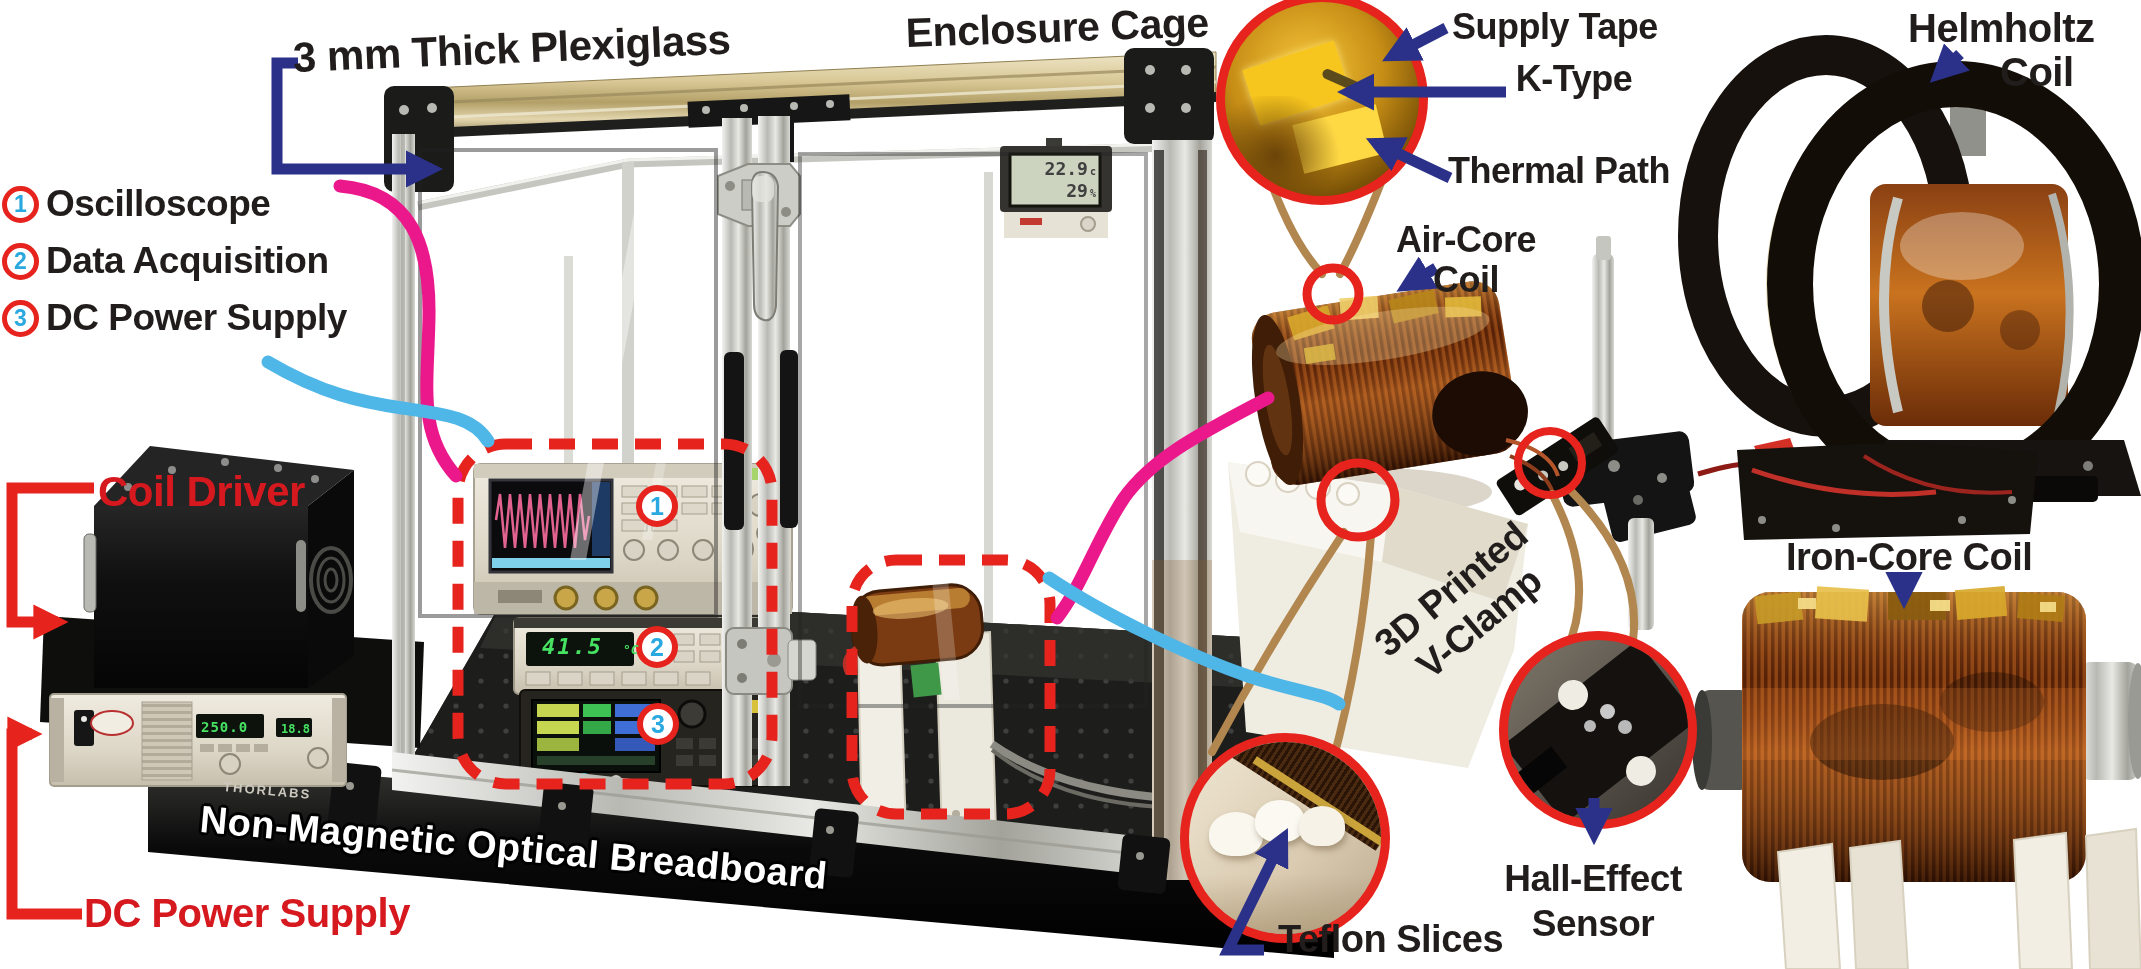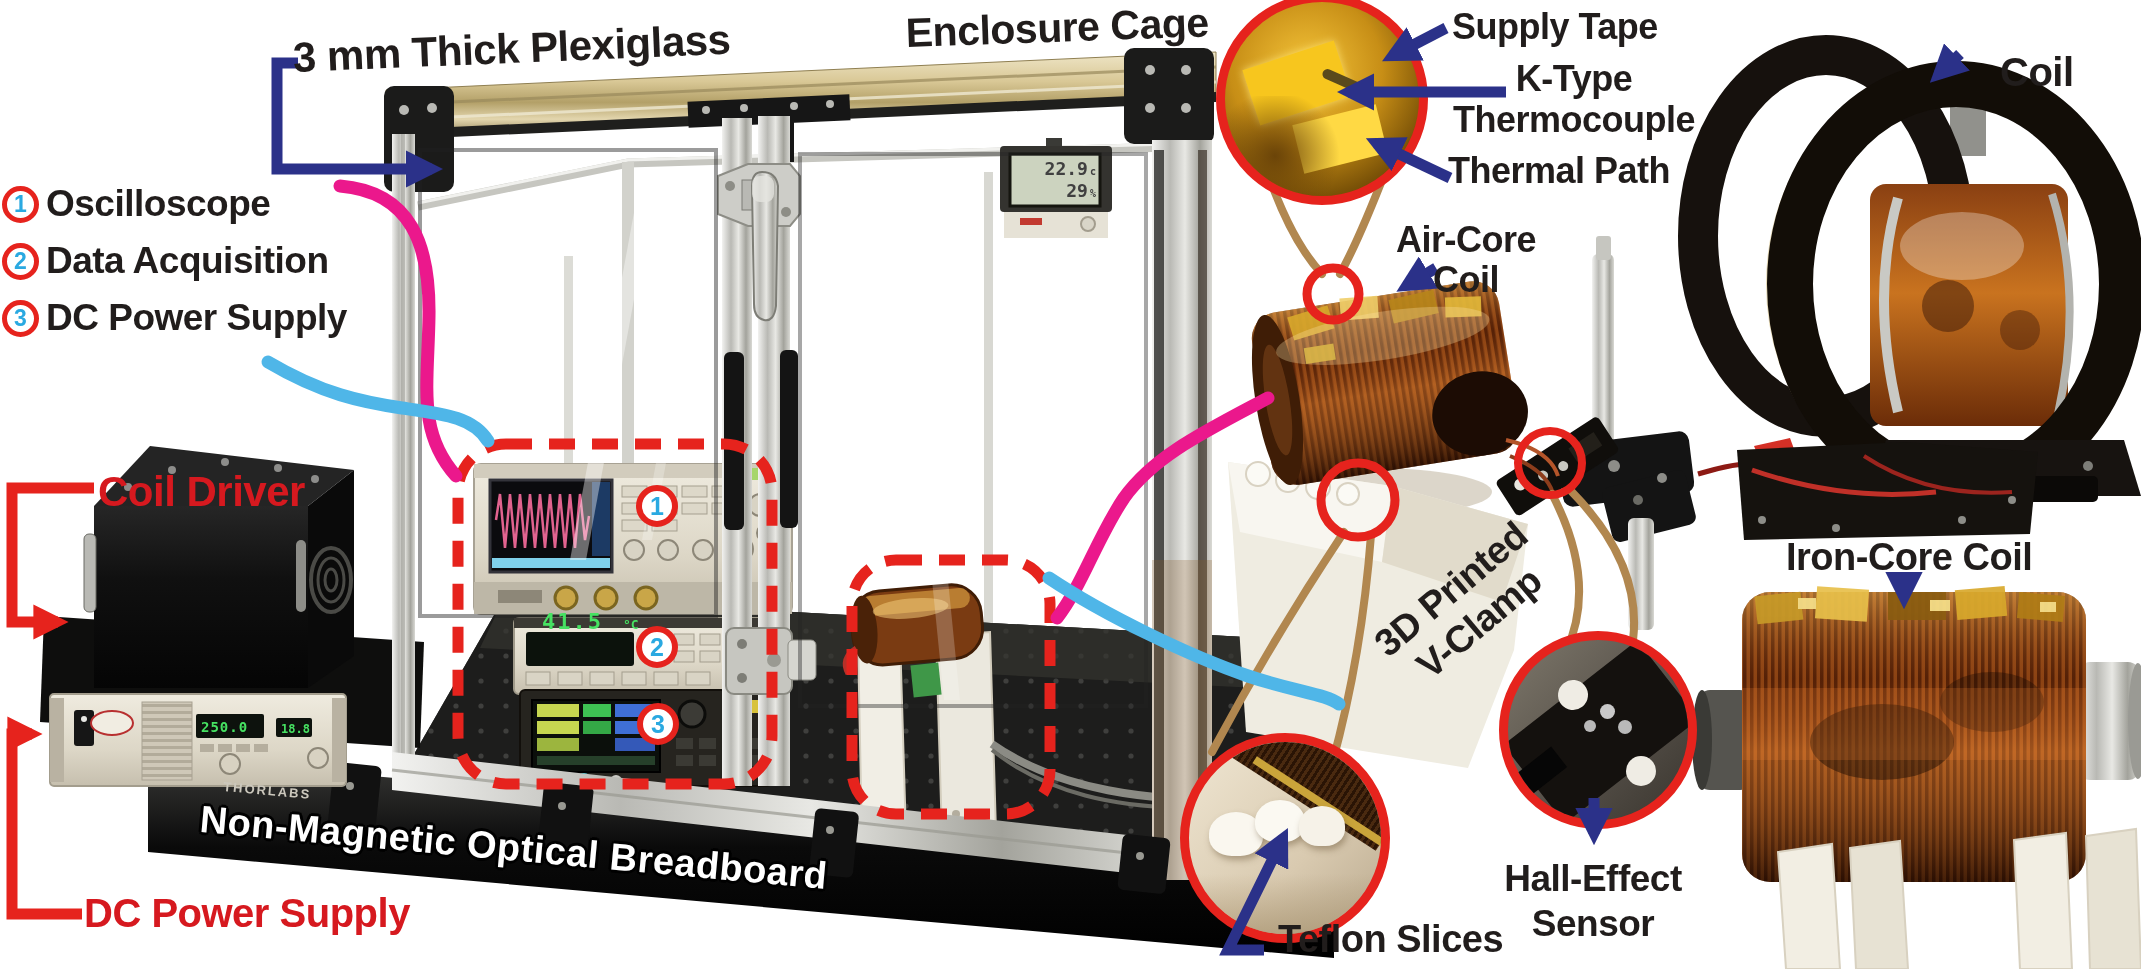--- a/index.html
+++ b/index.html
@@ -546,30 +546,30 @@
 <div class="lbl red" style="left:84px;top:891px;font-size:40px;">DC Power Supply</div>
 
 <div class="lbl outline-white" style="left:202px;top:798px;font-size:38px;transform:rotate(5.2deg);transform-origin:left top;letter-spacing:0.5px;">Non-Magnetic Optical Breadboard</div>
 
 <div class="lbl" style="left:224px;top:779px;font-size:13px;color:#ccc8bd;letter-spacing:2px;transform:rotate(5.2deg);transform-origin:left top;">THORLABS</div>
 
 <div class="lbl" style="left:1452px;top:6px;font-size:36px;">Supply Tape</div>
 
 <div class="lbl center" style="left:1448px;top:58px;width:252px;font-size:36px;line-height:41px;">
   <span>K-Type</span><br>
-  <span>Thermocouple</span>
 </div>
 
 <div class="lbl" style="left:1448px;top:150px;font-size:36px;">Thermal Path</div>
 
 <div class="lbl center" style="left:1382px;top:220px;width:168px;font-size:36px;line-height:40px;">
   <span>Air-Core</span><br>
   <span>Coil</span>
 </div>
 
+<div class="lbl" style="left:1908px;top:6px;font-size:40px;">Helmholtz</div>
 <div class="lbl" style="left:2000px;top:50px;font-size:40px;">Coil</div>
 
 <div class="lbl center" style="left:1360px;top:562px;width:210px;font-size:38px;line-height:44px;transform:rotate(-40deg);">
   <span>3D Printed</span><br>
   <span>V-Clamp</span>
 </div>
 
 <div class="lbl" style="left:1266px;top:918px;font-size:38px;margin-left:12px;">Teflon Slices</div>
 
 <div class="lbl center" style="left:1488px;top:856px;width:210px;font-size:37px;line-height:45px;">
@@ -581,21 +581,21 @@
 
 <div class="readout lcd-dark" style="left:1014px;top:158px;width:82px;justify-content:flex-end;">
   <span style="font-size:18px;">22.9</span>
   <span style="font-size:10px;margin-left:2px;">c</span>
 </div>
 <div class="readout lcd-dark" style="left:1014px;top:180px;width:82px;justify-content:flex-end;">
   <span style="font-size:18px;">29</span>
   <span style="font-size:10px;margin-left:2px;">%</span>
 </div>
 
-<div class="readout lcd-green" style="left:542px;top:609px;">
+<div class="readout lcd-green" style="left:542px;top:634px;font-style:italic;">
   <span style="font-size:22px;letter-spacing:2px;">41.5</span>
   <span style="font-size:13px;margin-left:20px;">°C</span>
 </div>
 
 <div class="readout lcd-green" style="left:201px;top:719px;">
   <span style="font-size:14px;letter-spacing:1px;">250.0</span>
 </div>
 <div class="readout lcd-green" style="left:281px;top:722px;">
   <span style="font-size:12px;">18.8</span>
 </div>

